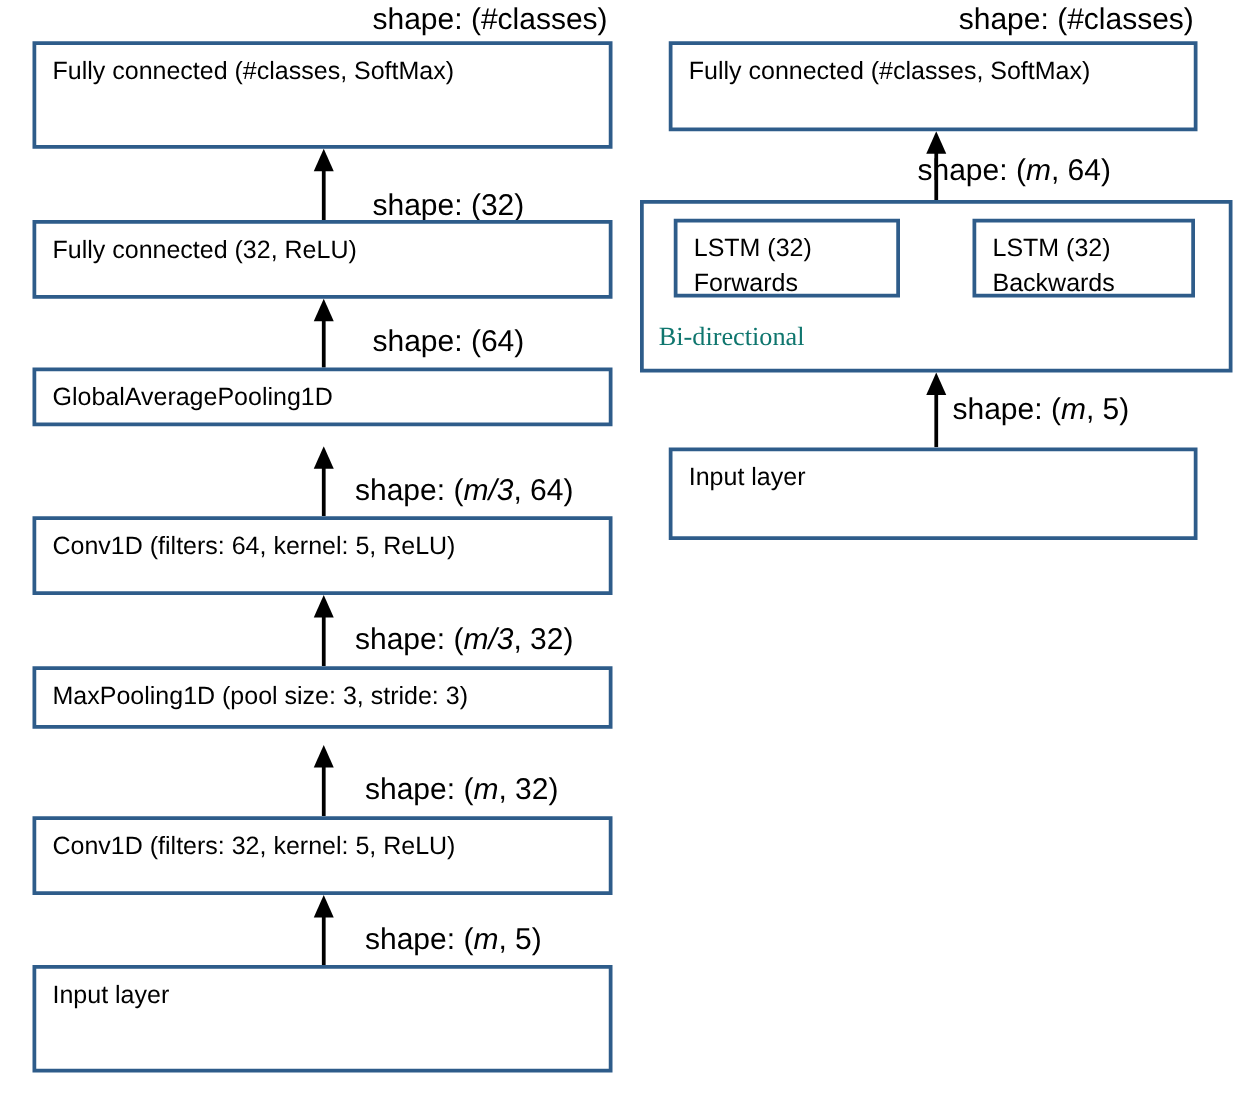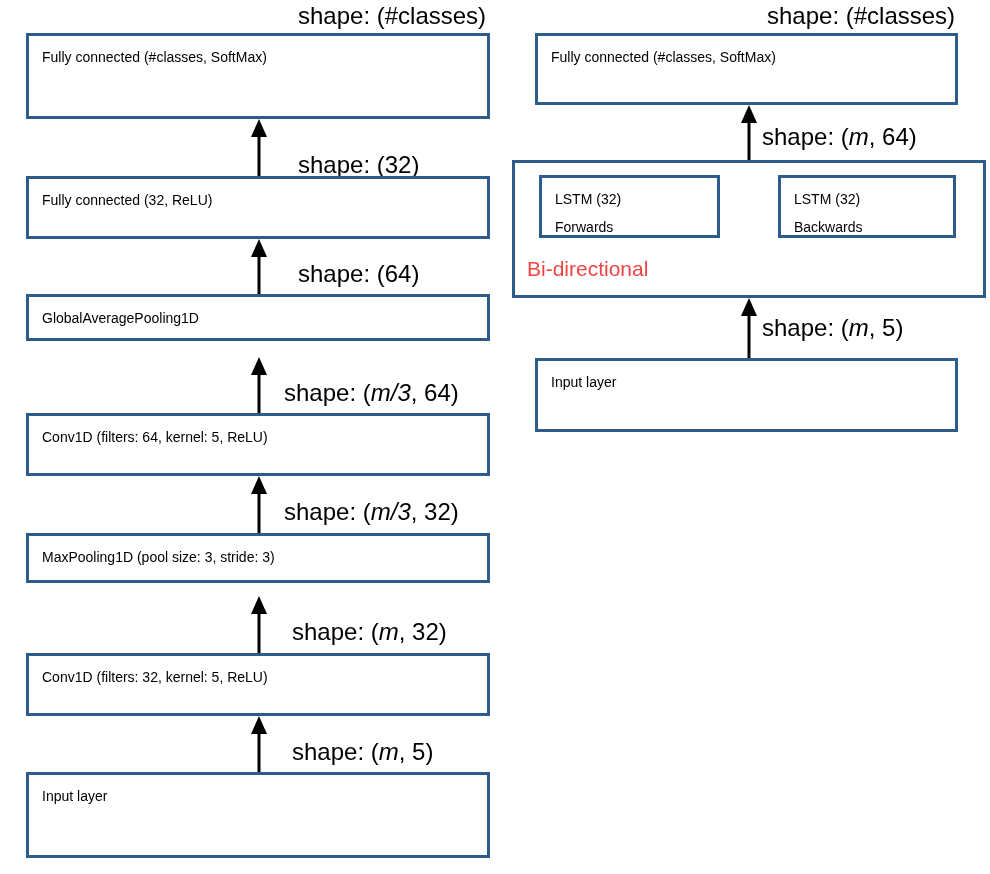--- a/index.html
+++ b/index.html
@@ -22,36 +22,37 @@
   .box {
     position: absolute;
     box-sizing: border-box;
     border: 3px solid #2E5C8A;
     background: #ffffff;
   }
   .box > .box-label {
     position: absolute;
     left: 13px;
     top: 7px;
-    font-size: 14px;
+    font-size: 20px;
     line-height: 28px;
     white-space: pre-line;
     color: #000000;
   }
   .container-box {
     position: absolute;
     box-sizing: border-box;
     border: 3px solid #2E5C8A;
     background: #ffffff;
   }
   .container-label {
     position: absolute;
     font-size: 21px;
     line-height: 26px;
-    color: #ef4444;
+    color: #0f766e;
+    font-family: Liberation Serif, serif;
   }
   .edge-label {
     position: absolute;
     font-size: 24px;
     line-height: 24px;
     color: #000000;
     white-space: nowrap;
   }
   .edge-label i {
     font-style: italic;
@@ -173,21 +174,21 @@
     <div class="box-label">Fully connected (#classes, SoftMax)</div>
   </div>
 
   <div class="arrow" style="left:739px; top:105px;">
     <svg width="20" height="55" viewBox="0 0 20 55">
       <line x1="10" y1="55" x2="10" y2="14" stroke="#000000" stroke-width="3"></line>
       <polygon points="10,0 2,18 18,18" fill="#000000"></polygon>
     </svg>
   </div>
 
-  <div class="edge-label" style="left:762px; top:125px;">
+  <div class="edge-label" style="left:734px; top:125px;">
     <span>shape: (</span><i>m</i><span>, 64)</span>
   </div>
 
   <div class="container-box" style="left:512px; top:160px; width:474px; height:138px;padding-left:44px;">
 
     <div class="box" style="left:24px; top:12px; width:181px; height:63px;">
       <div class="box-label">LSTM (32)
 Forwards</div>
     </div>
 

